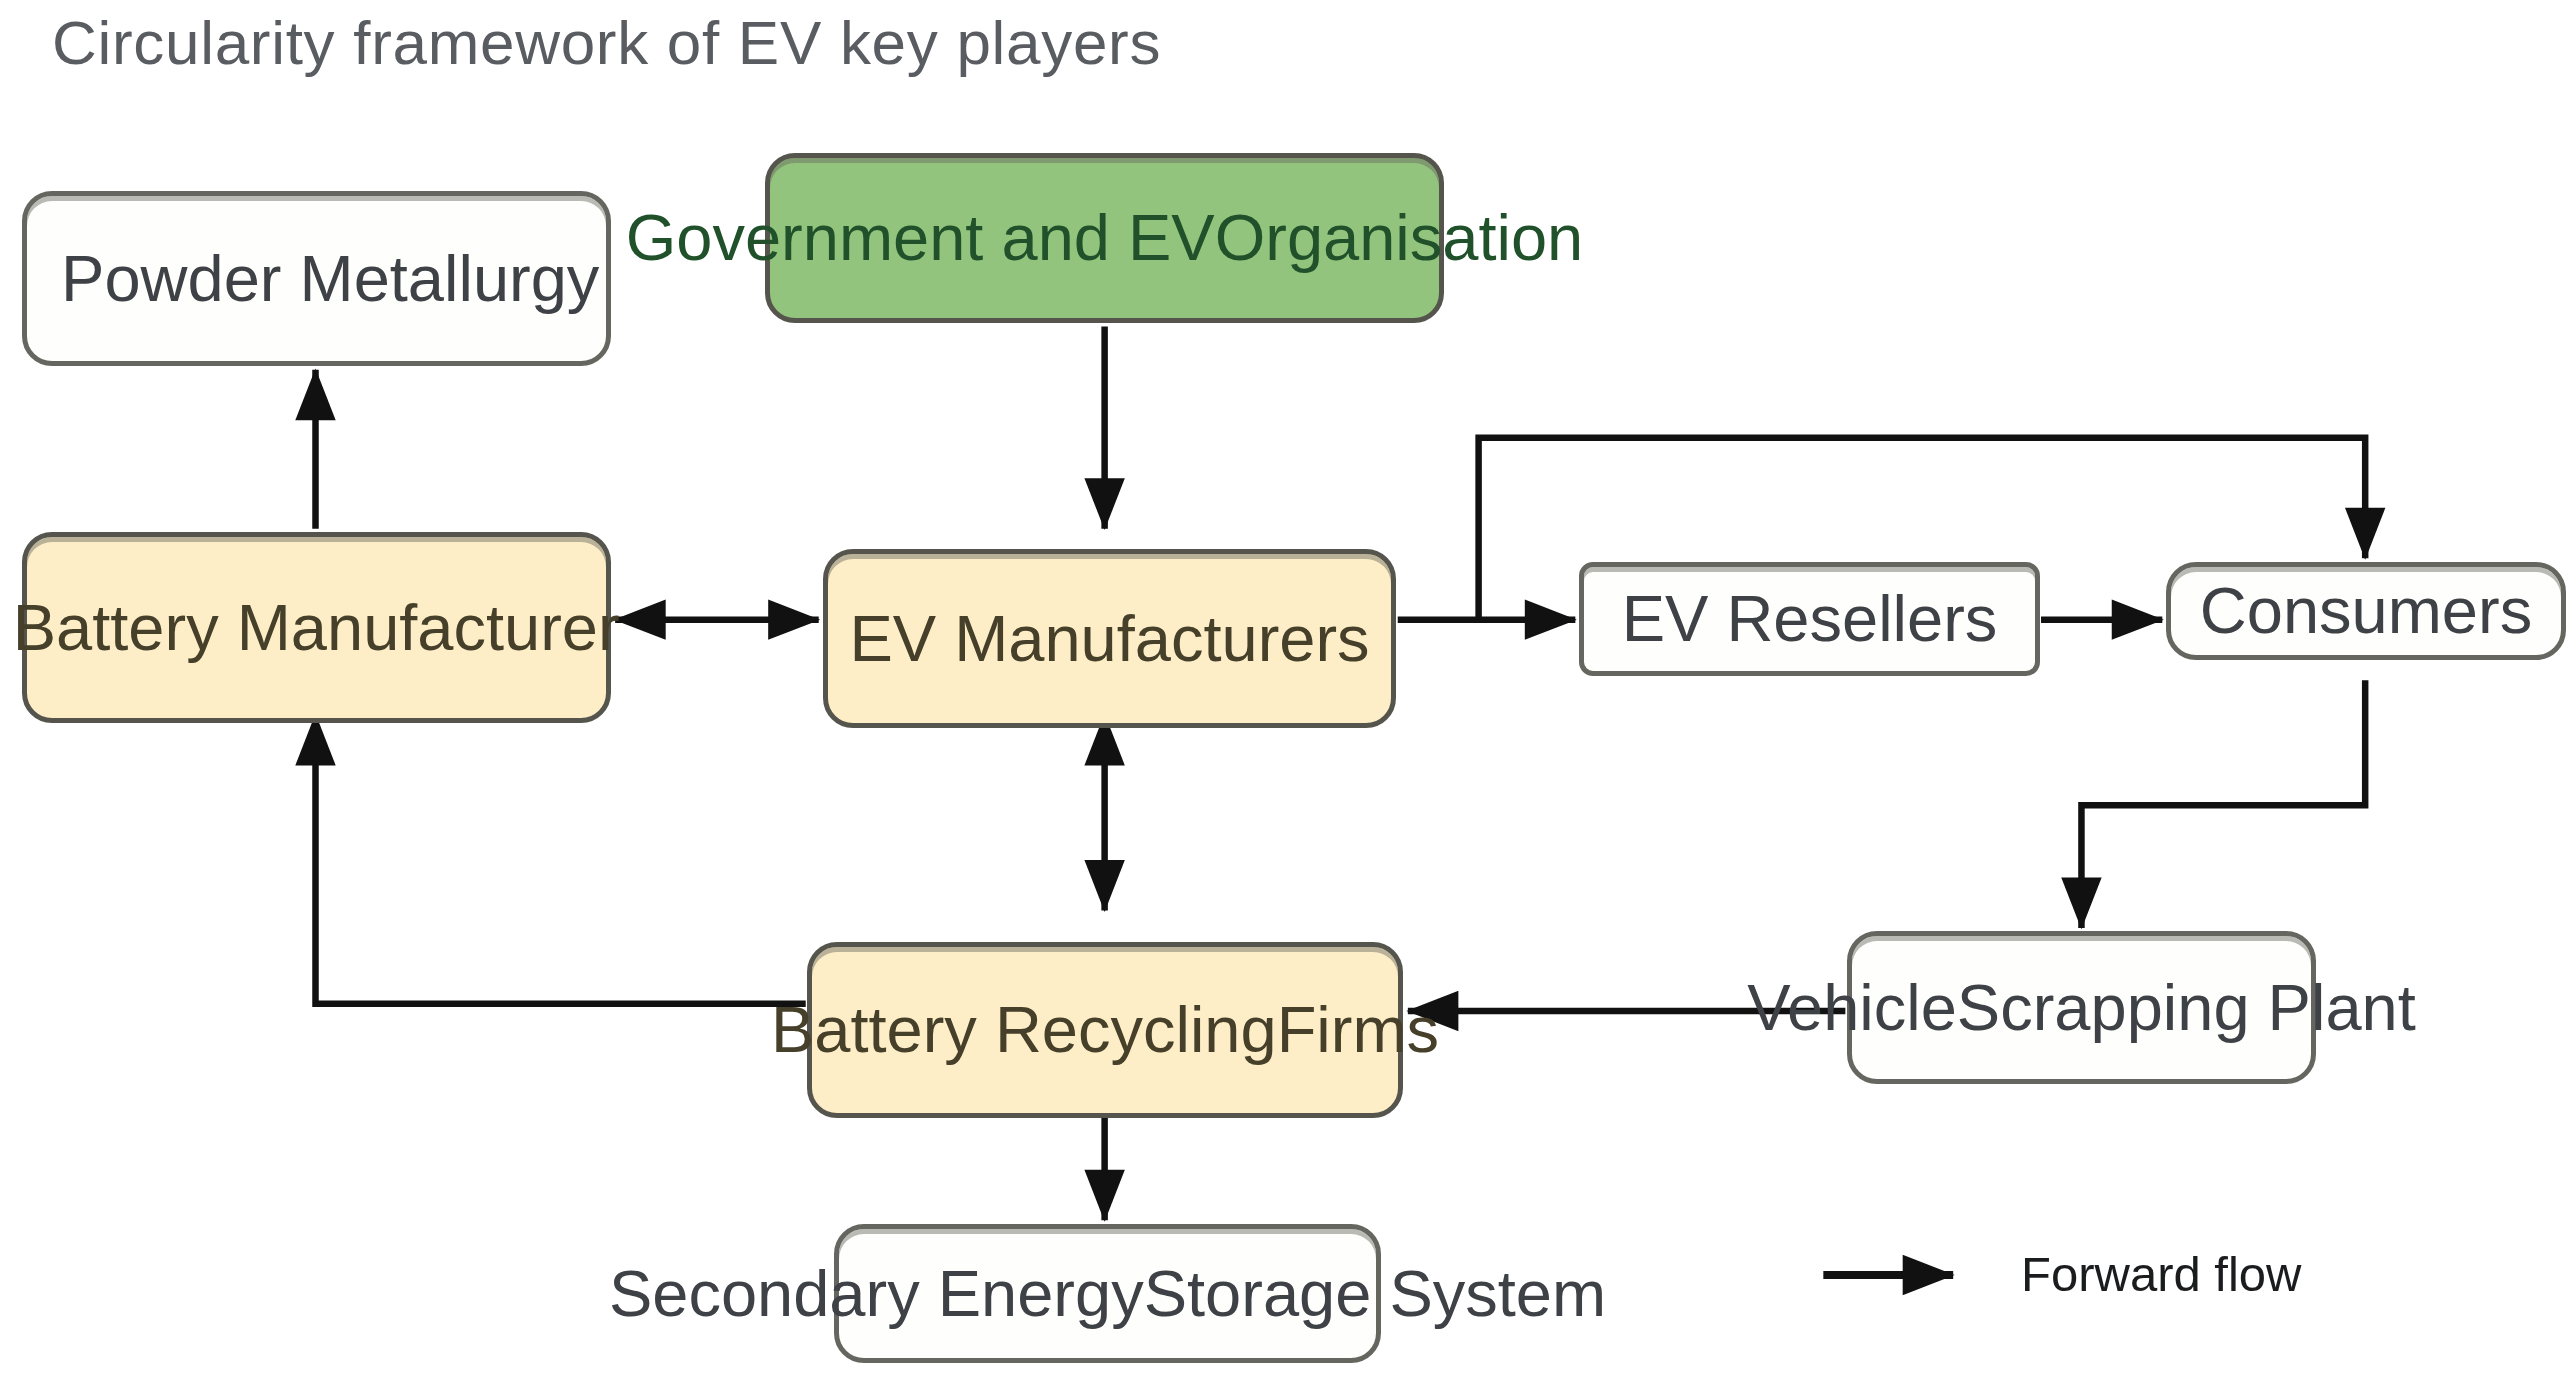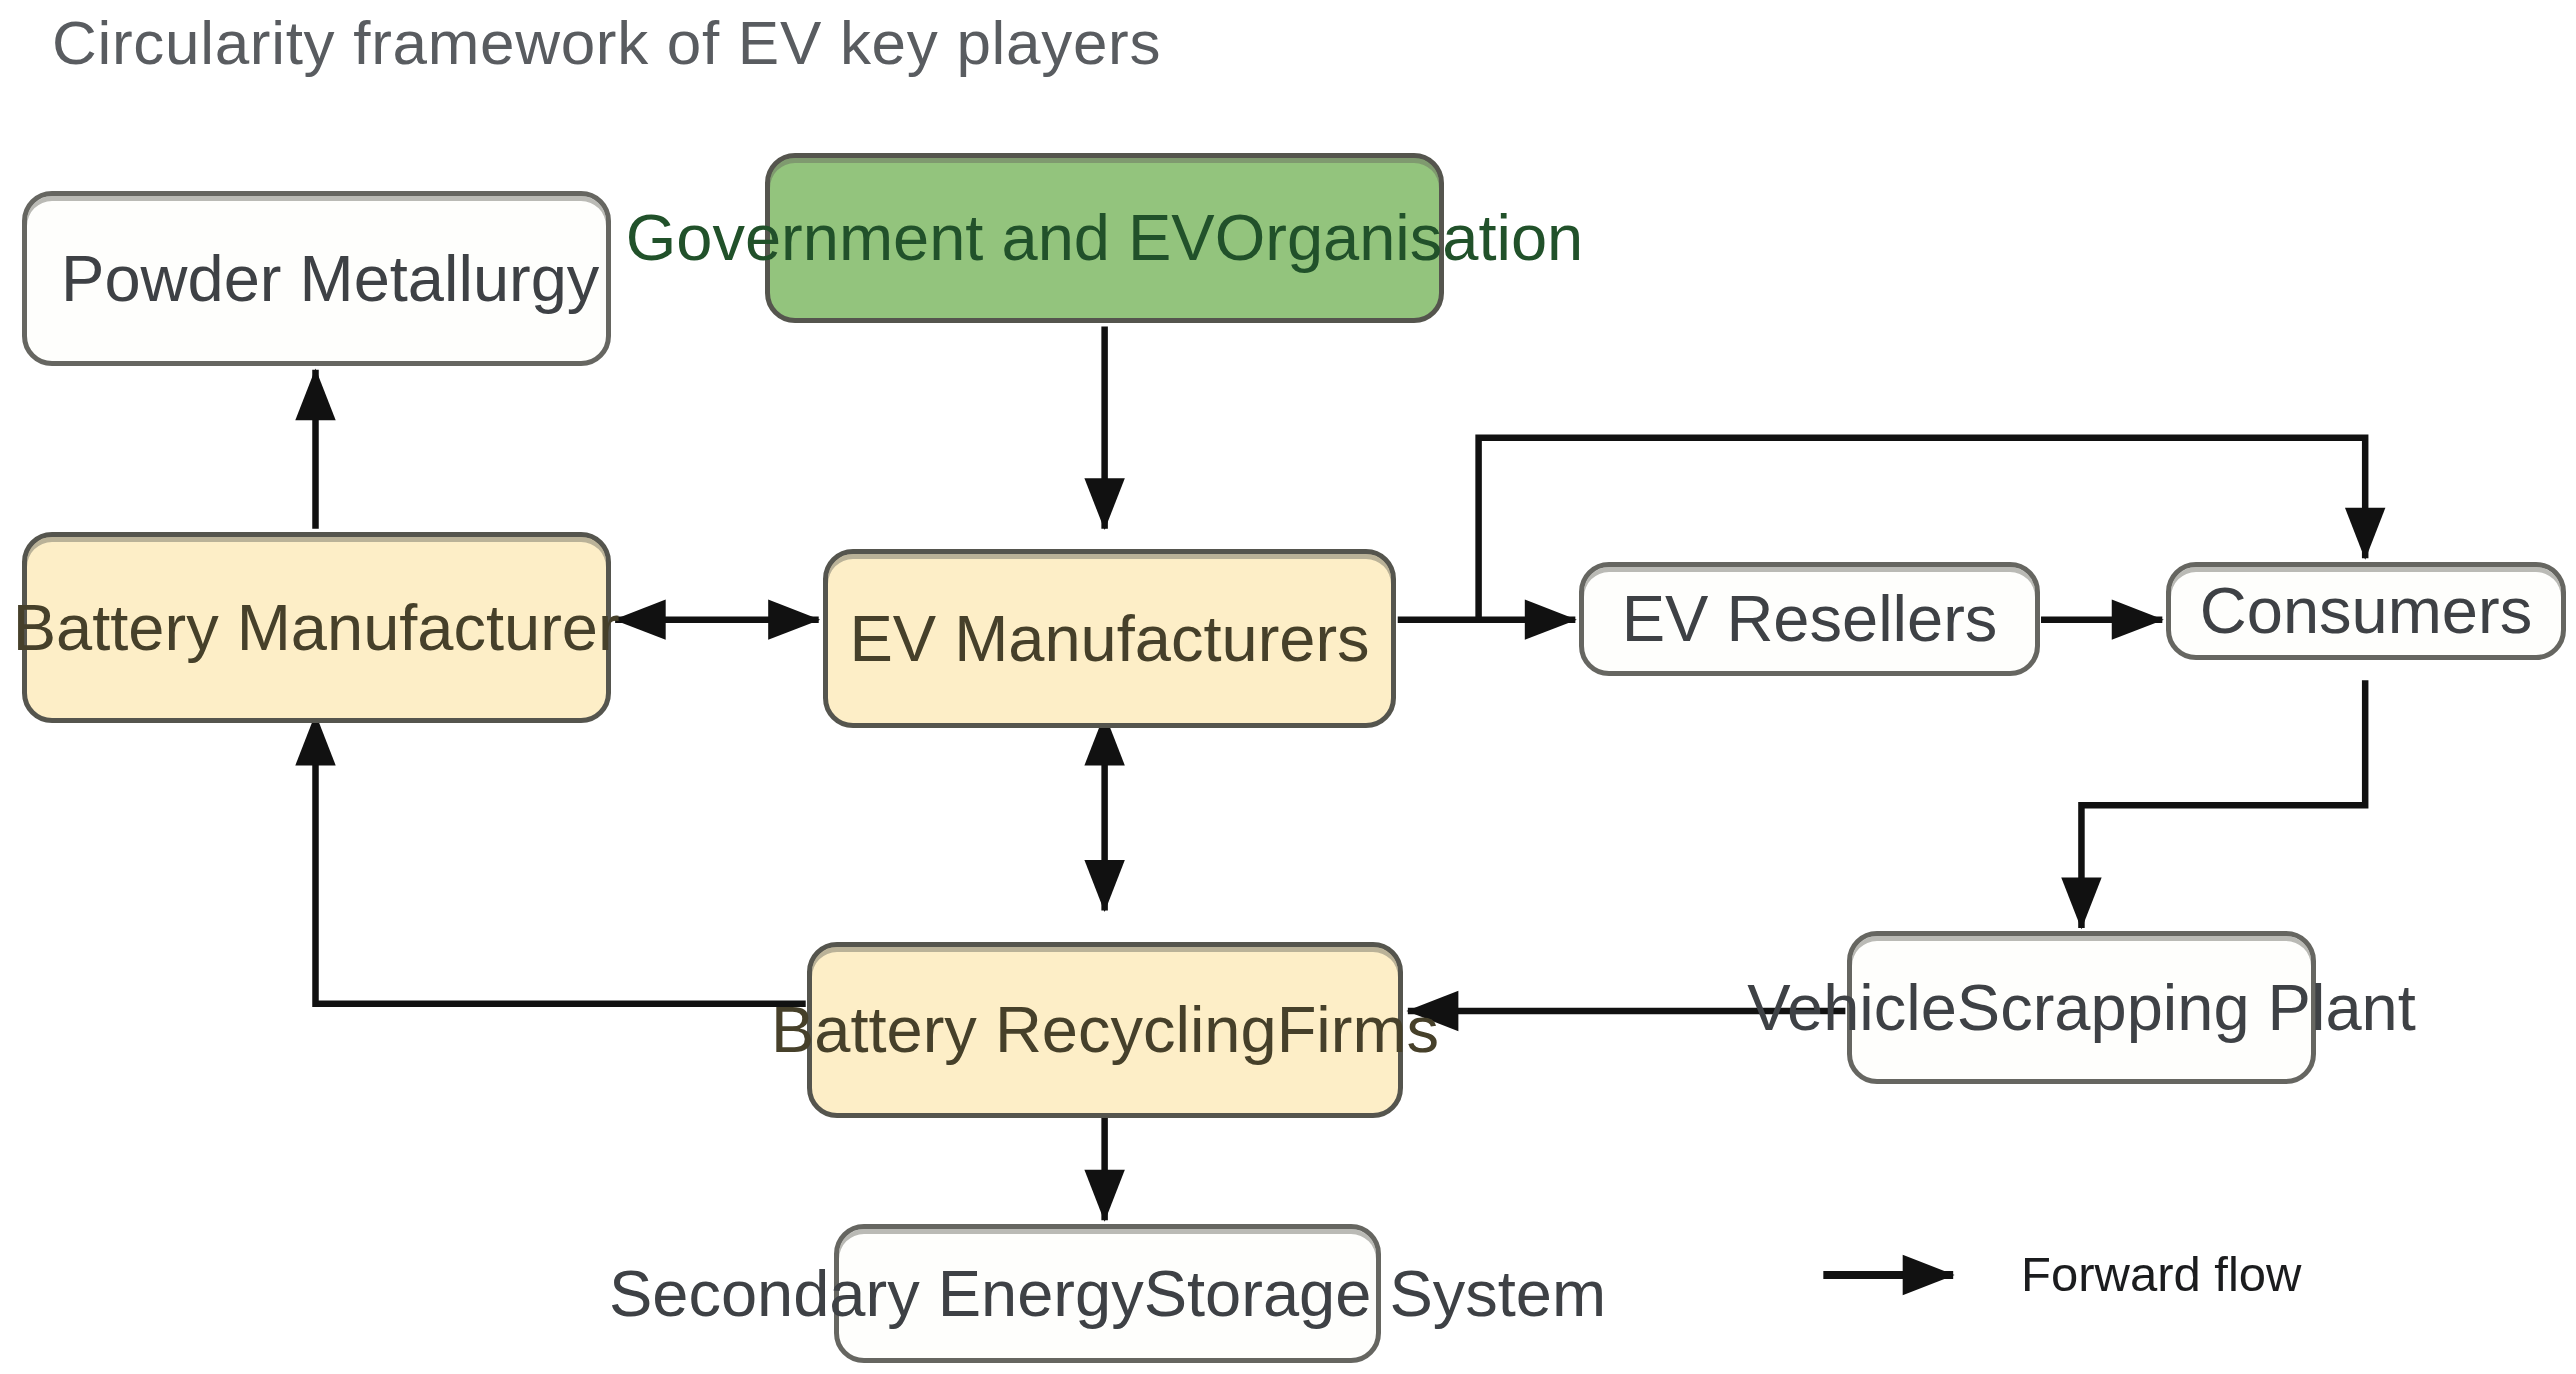--- a/index.html
+++ b/index.html
@@ -121,21 +121,21 @@
     <div class="node green" style="left: 765px; top: 153px; width: 679px; height: 170px;">
       <div class="node-line">Government and EV</div>
       <div class="node-line">Organisation</div>
     </div>
     <div class="node cream" style="left: 21.7px; top: 532px; width: 589px; height: 191px;">
       <div class="node-line">Battery Manufacturer</div>
     </div>
     <div class="node cream" style="left: 823px; top: 532px; width: 573px; height: 179px; margin-top: 17px;">
       <div class="node-line">EV Manufacturers</div>
     </div>
-    <div class="node white" style="left: 1579px; top: 562px; width: 461px; height: 114px;">
+    <div class="node white" style="left: 1579px; top: 562px; width: 461px; height: 114px; border-radius: 14px;">
       <div class="node-line">EV Resellers</div>
     </div>
     <div class="node white" style="left: 2166px; top: 562px; width: 400px; height: 98px;">
       <div class="node-line">Consumers</div>
     </div>
     <div class="node cream" style="left: 807px; top: 914px; width: 596px; height: 176px; margin-top: 28px;">
       <div class="node-line">Battery Recycling</div>
       <div class="node-line">Firms</div>
     </div>
     <div class="node white" style="left: 1847px; top: 931px; width: 469px; height: 153px;">

